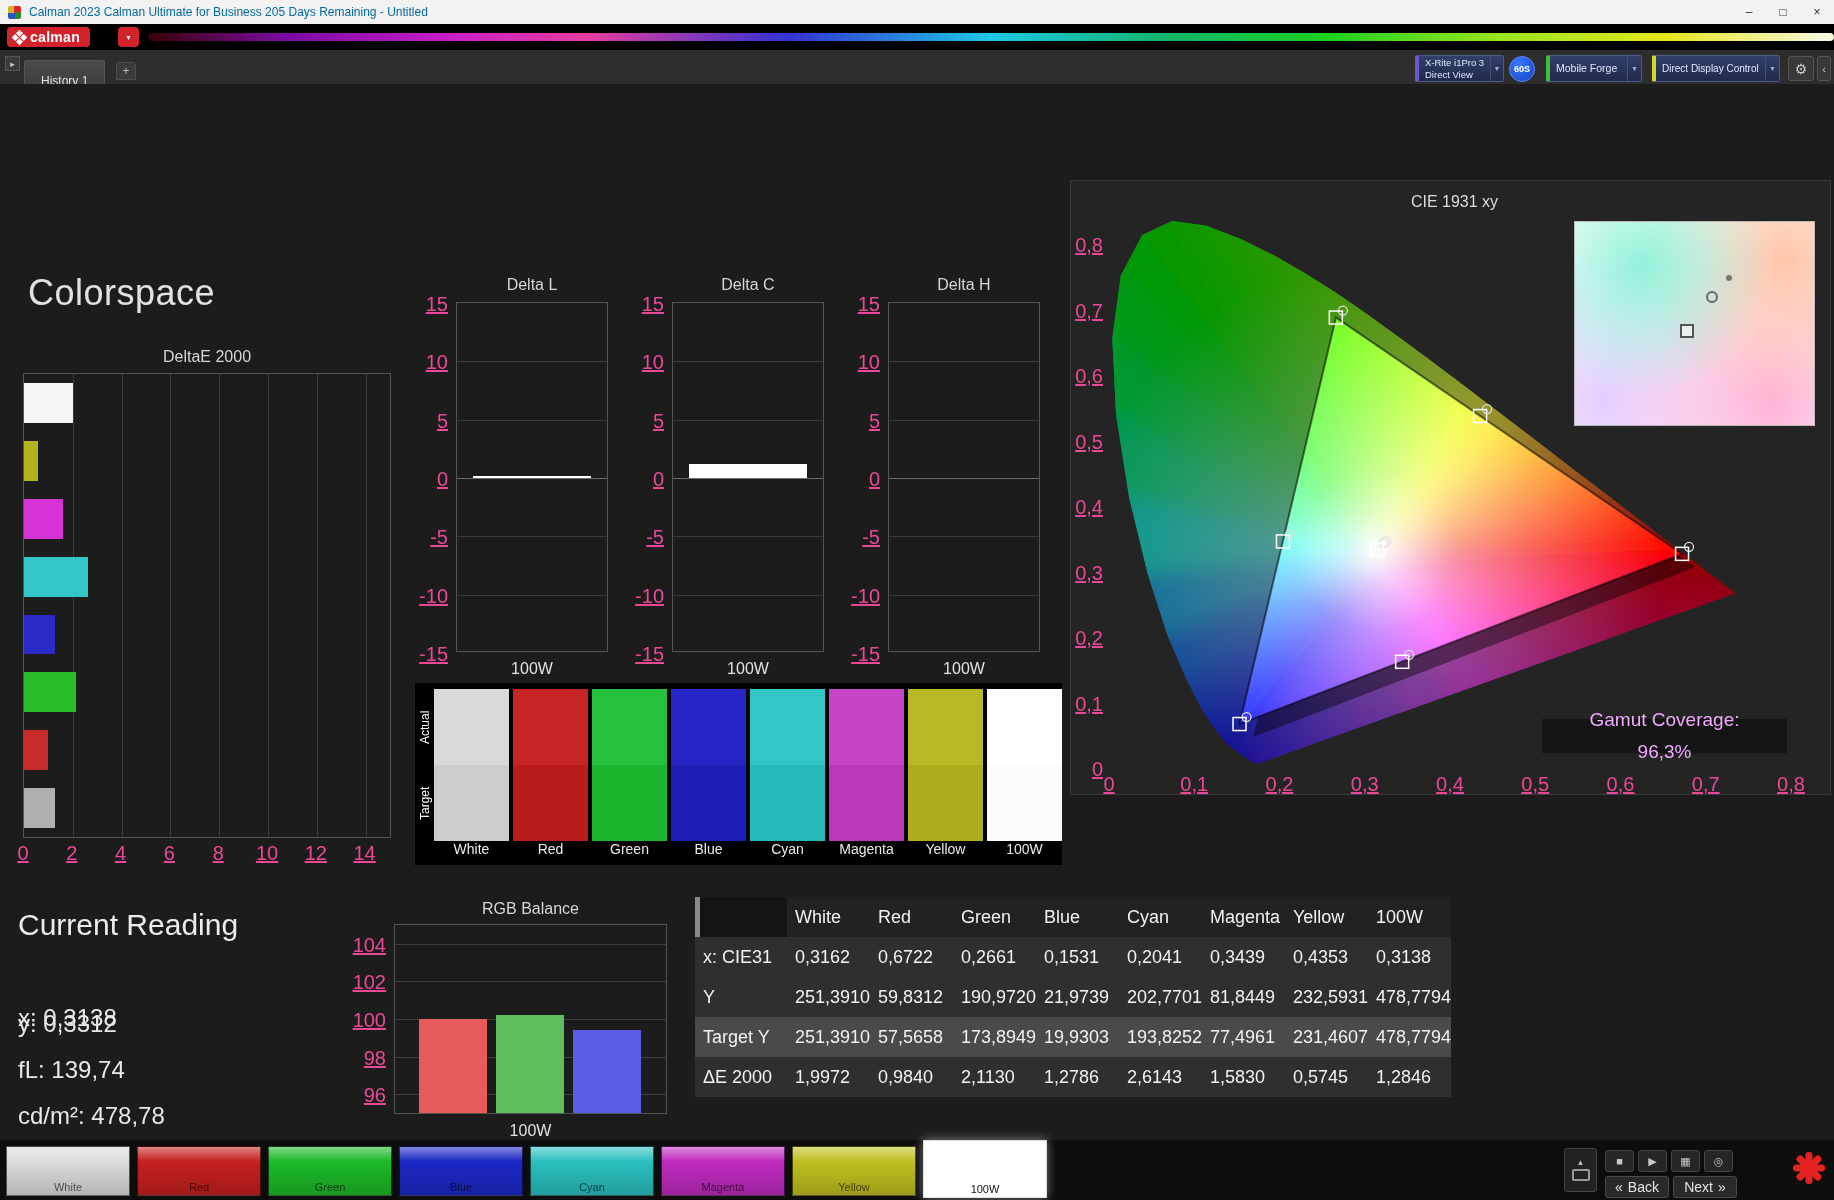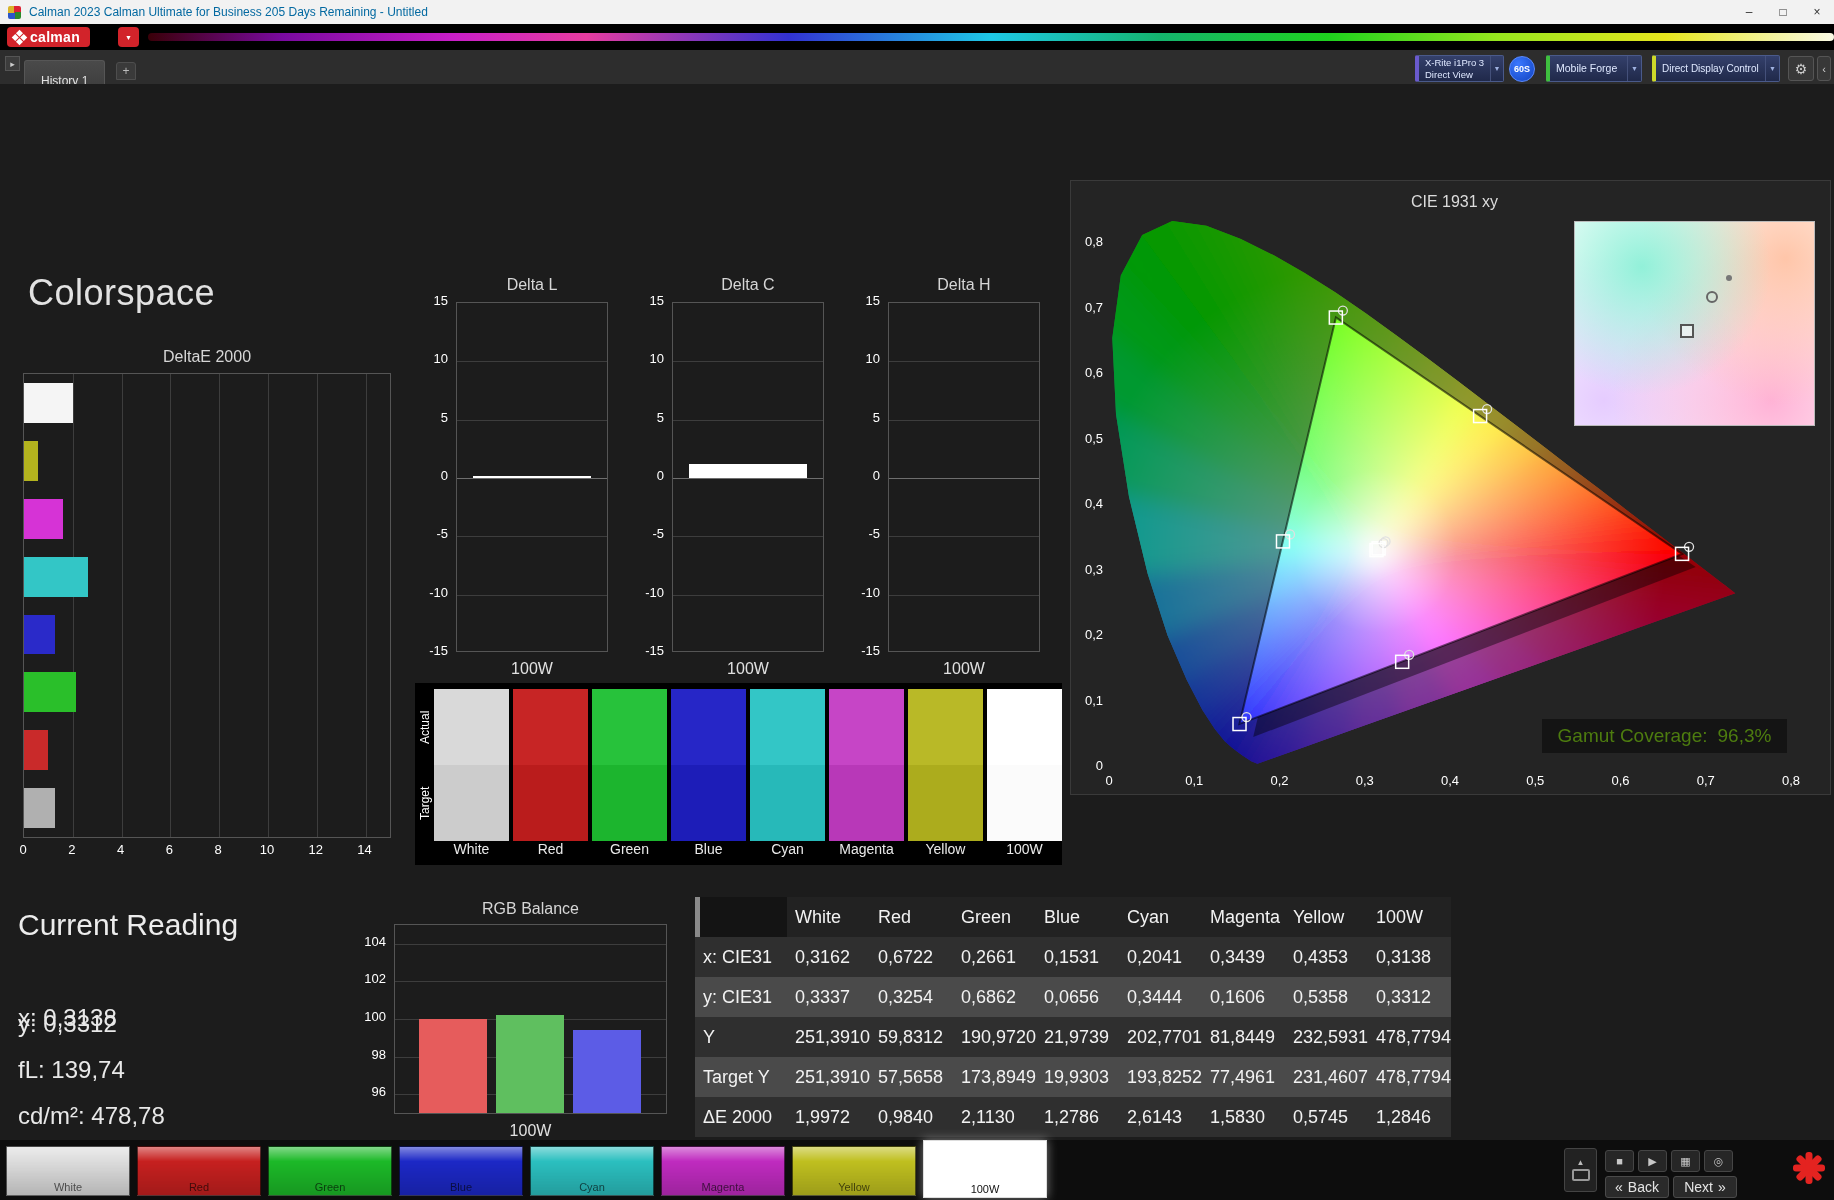--- a/index.html
+++ b/index.html
@@ -50,21 +50,21 @@
 
   
   .main { position:absolute; left:0; top:84px; width:1834px; height:1056px; background:#1c1c1c; }
   .page-title { position:absolute; left:28px; top:188px; font-size:36px; font-weight:300; color:#e2e2e2; letter-spacing:.5px; }
   .chart-title { position:absolute; font-size:16px; color:#d6d6d6; text-align:center; }
   .plot-box { position:absolute; border:1px solid #555; }
   .vgrid { position:absolute; top:0; bottom:0; width:1px; background:#3d3d3d; }
   .hgrid { position:absolute; left:0; right:0; height:1px; background:#3d3d3d; }
   .hgrid.zero { background:#6e6e6e; }
   .hbar { position:absolute; left:0; }
-  .tick { position:absolute; font-size:13px; color:#ffffff; }
+  .tick { position:absolute; font-size:20px; color:#ec4899;text-decoration:underline; }
   .tick.r { text-align:right; }
   .tick.c { text-align:center; }
   .xlabel { position:absolute; font-size:16px; color:#e0e0e0; text-align:center; }
 
   
   #swatchPanel { position:absolute; left:415px; top:599px; width:647px; height:182px; background:#000; }
   .vlabel { position:absolute; left:2px; width:16px; height:76px; writing-mode:vertical-rl; transform:rotate(180deg);
     display:flex; align-items:center; justify-content:center; color:#fff; font-size:12px; }
   .sw { position:absolute; width:75px; }
   .sw-label { position:absolute; width:75px; top:158px; text-align:center; font-size:14px; color:#eaeaea; }
@@ -78,21 +78,21 @@
     background:
       radial-gradient(circle at 28% 22%, rgba(140,240,215,.95), rgba(140,240,215,0) 55%),
       radial-gradient(circle at 88% 18%, rgba(255,195,165,.95), rgba(255,195,165,0) 55%),
       radial-gradient(circle at 82% 88%, rgba(255,170,210,.9), rgba(255,170,210,0) 60%),
       radial-gradient(circle at 12% 88%, rgba(225,195,255,.85), rgba(225,195,255,0) 55%),
       #ffffff; }
   .inset-square { position:absolute; left:44%; top:50%; width:14px; height:14px; border:2px solid #555; background:rgba(255,255,255,.5); }
   .inset-circle { position:absolute; left:55%; top:34%; width:12px; height:12px; border:2px solid #666; border-radius:50%; }
   .inset-dot { position:absolute; left:63%; top:26%; width:6px; height:6px; background:#777; border-radius:50%; }
   .gamut-box { position:absolute; left:471px; top:538px; width:245px; height:34px; background:#141414;
-    color:#4d7c0f; font-size:19px; display:flex; align-items:center; justify-content:center; gap:10px; }
+    color:#f0abfc; font-size:19px; display:flex; align-items:center; justify-content:center; gap:10px;flex-direction:column; }
 
   
   .reading-title { position:absolute; left:18px; top:824px; font-size:30px; font-weight:300; color:#ececec; }
   .reading-line { position:absolute; left:18px; font-size:24px; color:#e8e8e8; }
 
   
   #dataTable { position:absolute; left:695px; top:813px; }
   .trow { display:grid; grid-template-columns:92px repeat(8,83px); height:40px; line-height:40px; }
   .trow.thead { background:#222; }
   .trow.even { background:#2f2f2f; }
@@ -461,31 +461,20 @@
           <div class="tcell">x: CIE31</div>
           <div class="tcell">0,3162</div>
           <div class="tcell">0,6722</div>
           <div class="tcell">0,2661</div>
           <div class="tcell">0,1531</div>
           <div class="tcell">0,2041</div>
           <div class="tcell">0,3439</div>
           <div class="tcell">0,4353</div>
           <div class="tcell">0,3138</div>
         </div>
-        <div class="trow odd">
-          <div class="tcell">y: CIE31</div>
-          <div class="tcell">0,3337</div>
-          <div class="tcell">0,3254</div>
-          <div class="tcell">0,6862</div>
-          <div class="tcell">0,0656</div>
-          <div class="tcell">0,3444</div>
-          <div class="tcell">0,1606</div>
-          <div class="tcell">0,5358</div>
-          <div class="tcell">0,3312</div>
-        </div>
         <div class="trow even">
           <div class="tcell">Y</div>
           <div class="tcell">251,3910</div>
           <div class="tcell">59,8312</div>
           <div class="tcell">190,9720</div>
           <div class="tcell">21,9739</div>
           <div class="tcell">202,7701</div>
           <div class="tcell">81,8449</div>
           <div class="tcell">232,5931</div>
           <div class="tcell">478,7794</div>

